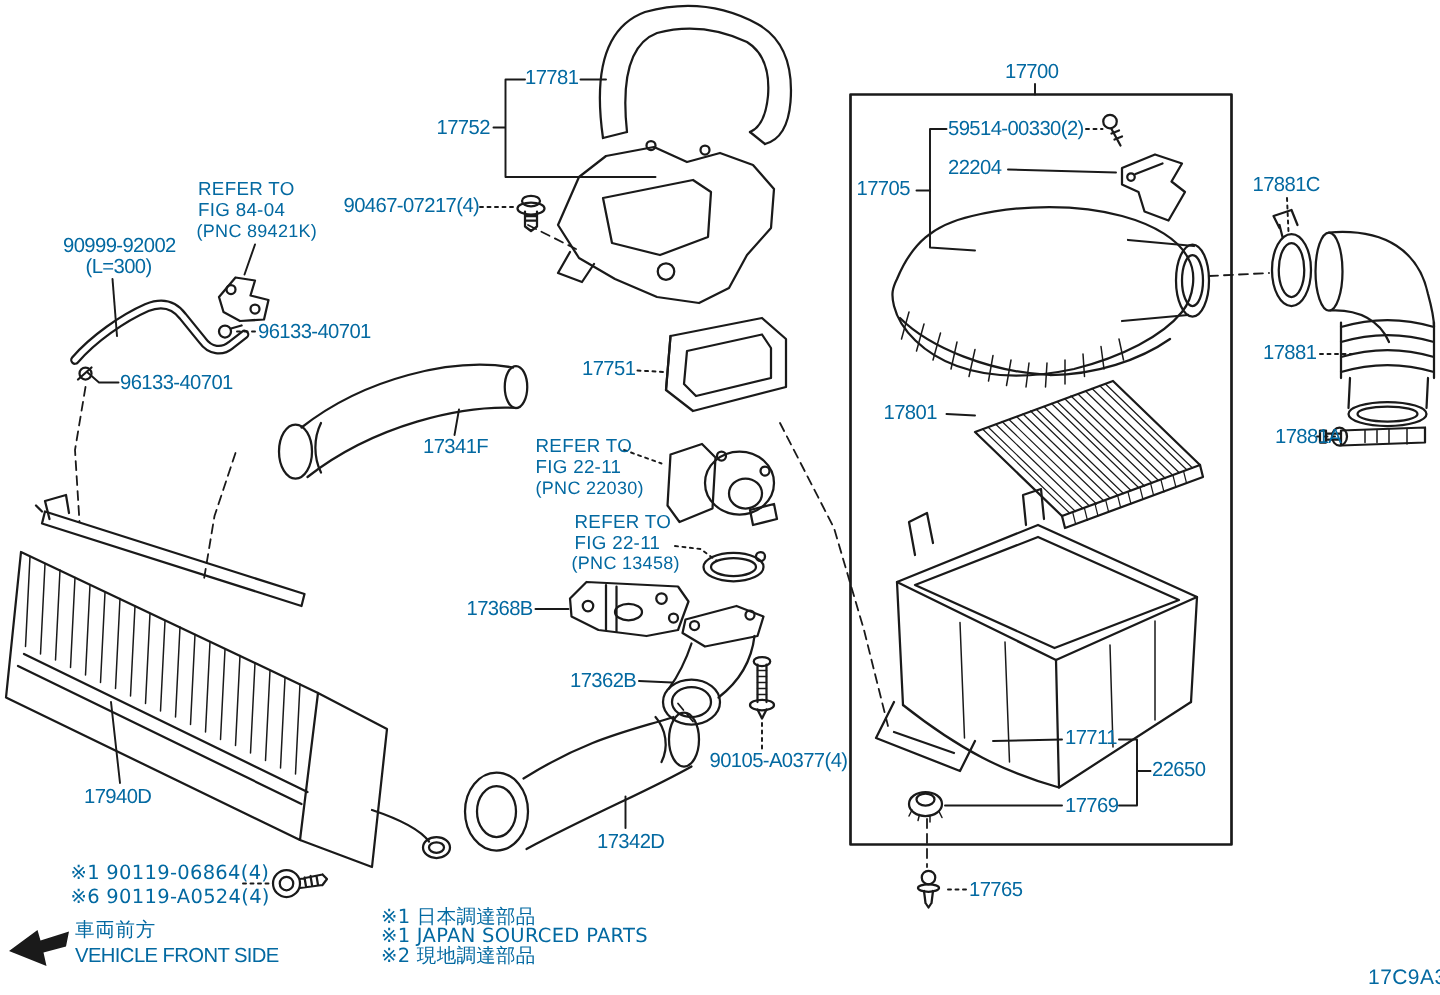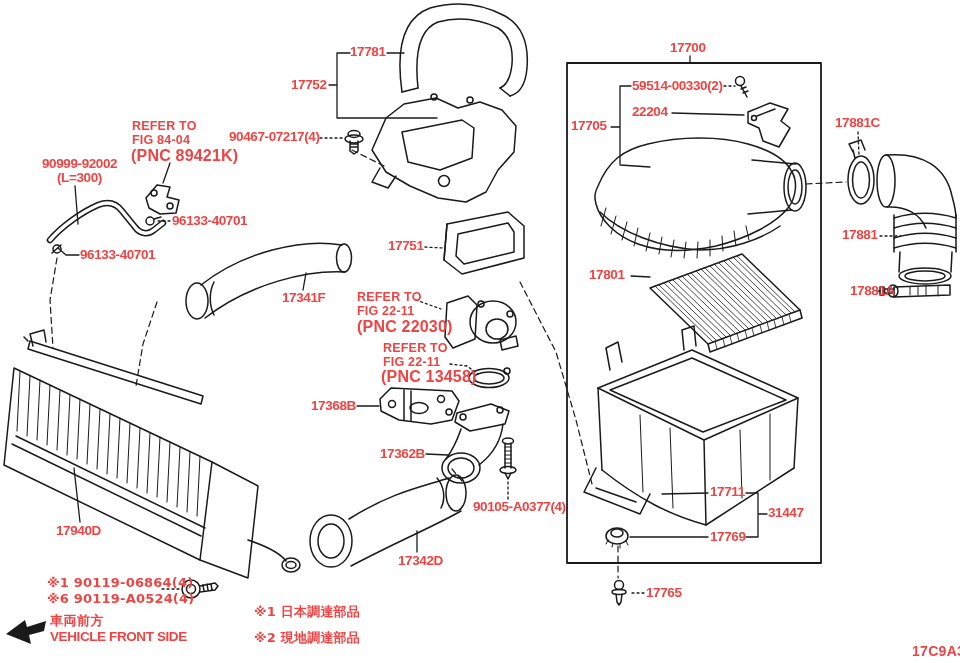--- a/index.html
+++ b/index.html
@@ -1,22 +1,22 @@
 <!DOCTYPE html>
 <html><head>
 <meta charset="utf-8">
 <style>
   html,body{margin:0;padding:0;background:#fff;}
   .stage{position:relative;width:960px;height:663px;background:#ffffff;overflow:hidden;
          font-family:"Liberation Sans",sans-serif;}
   .stage svg{position:absolute;left:0;top:0;}
-  .lbl{position:absolute;font-weight:bold;font-size:13.5px;letter-spacing:-0.4px;
-       color:#ef4444;white-space:nowrap;line-height:1.05;}
+  .lbl{position:absolute;font-weight:normal;font-size:13.5px;letter-spacing:-0.4px;
+       color:#0369a1;white-space:nowrap;line-height:1.05;}
   .ref{font-size:12.5px;letter-spacing:0.2px;}
-  .pnc{font-size:16px;letter-spacing:0.2px;}
+  .pnc{font-size:12px;letter-spacing:0.2px;}
   .jp{font-family:"DejaVu Sans",sans-serif;font-size:13px;letter-spacing:0.5px;}
   .legend{font-size:13px;letter-spacing:0.2px;font-family:"DejaVu Sans",sans-serif;text-align:right;}
   .code{font-size:14px;letter-spacing:0.3px;}
 </style>
 </head>
 <body>
 
 <div class="stage">
 
 <svg width="960" height="663" viewBox="0 0 960 663">
@@ -287,28 +287,29 @@
   <div class="lbl" style="left:473px;top:500px">90105-A0377(4)</div>
   <div class="lbl" style="left:56px;top:524px">17940D</div>
   <div class="lbl" style="left:398px;top:554px">17342D</div>
   <div class="lbl" style="left:388px;top:239px">17751</div>
   <div class="lbl" style="left:670px;top:41px">17700</div>
   <div class="lbl" style="left:632px;top:79px">59514-00330(2)</div>
   <div class="lbl" style="left:632px;top:105px">22204</div>
   <div class="lbl" style="left:571px;top:119px">17705</div>
   <div class="lbl" style="left:589px;top:268px">17801</div>
   <div class="lbl" style="left:710px;top:485px">17711</div>
-  <div class="lbl" style="left:768px;top:506px">31447</div>
+  <div class="lbl" style="left:768px;top:506px">22650</div>
   <div class="lbl" style="left:710px;top:530px">17769</div>
   <div class="lbl" style="left:646px;top:586px">17765</div>
   <div class="lbl" style="left:835px;top:116px">17881C</div>
   <div class="lbl" style="left:842px;top:228px">17881</div>
   <div class="lbl" style="left:850px;top:284px">17881A</div>
 
   <div class="lbl legend" style="left:47px;top:576px">※1 90119-06864(4)</div>
   <div class="lbl legend" style="left:47px;top:592px">※6 90119-A0524(4)</div>
   <div class="lbl jp" style="left:50px;top:614px">車両前方</div>
   <div class="lbl" style="left:50px;top:630px">VEHICLE FRONT SIDE</div>
   <div class="lbl legend" style="left:254px;top:605px">※1  日本調達部品</div>
+  <div class="lbl legend" style="left:254px;top:618px">※1  JAPAN SOURCED PARTS</div>
   <div class="lbl legend" style="left:254px;top:631px">※2  現地調達部品</div>
   <div class="lbl code" style="left:912px;top:644px">17C9A3</div>
 
 </div>
 
 </body></html>

